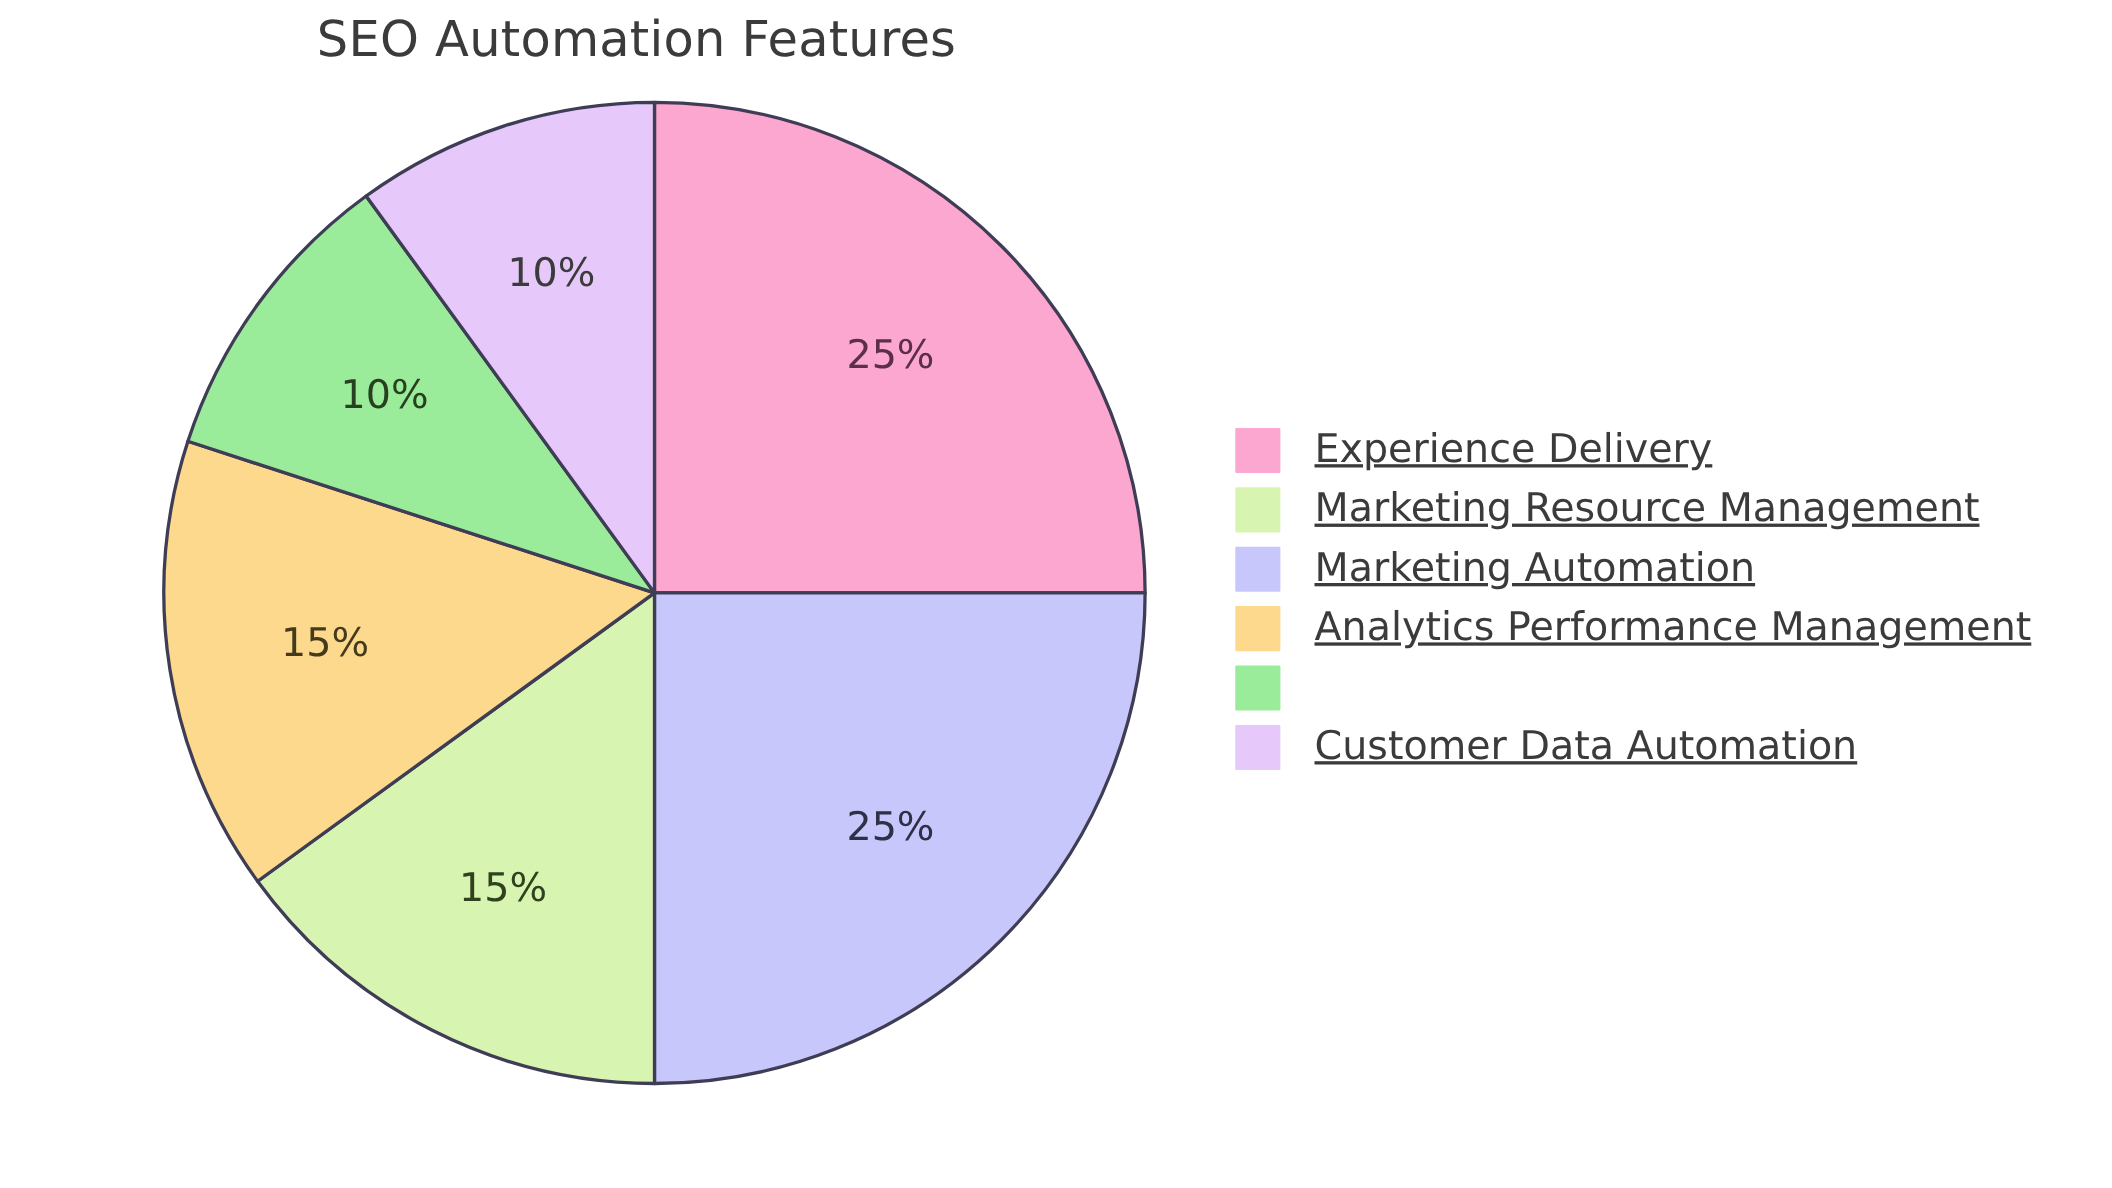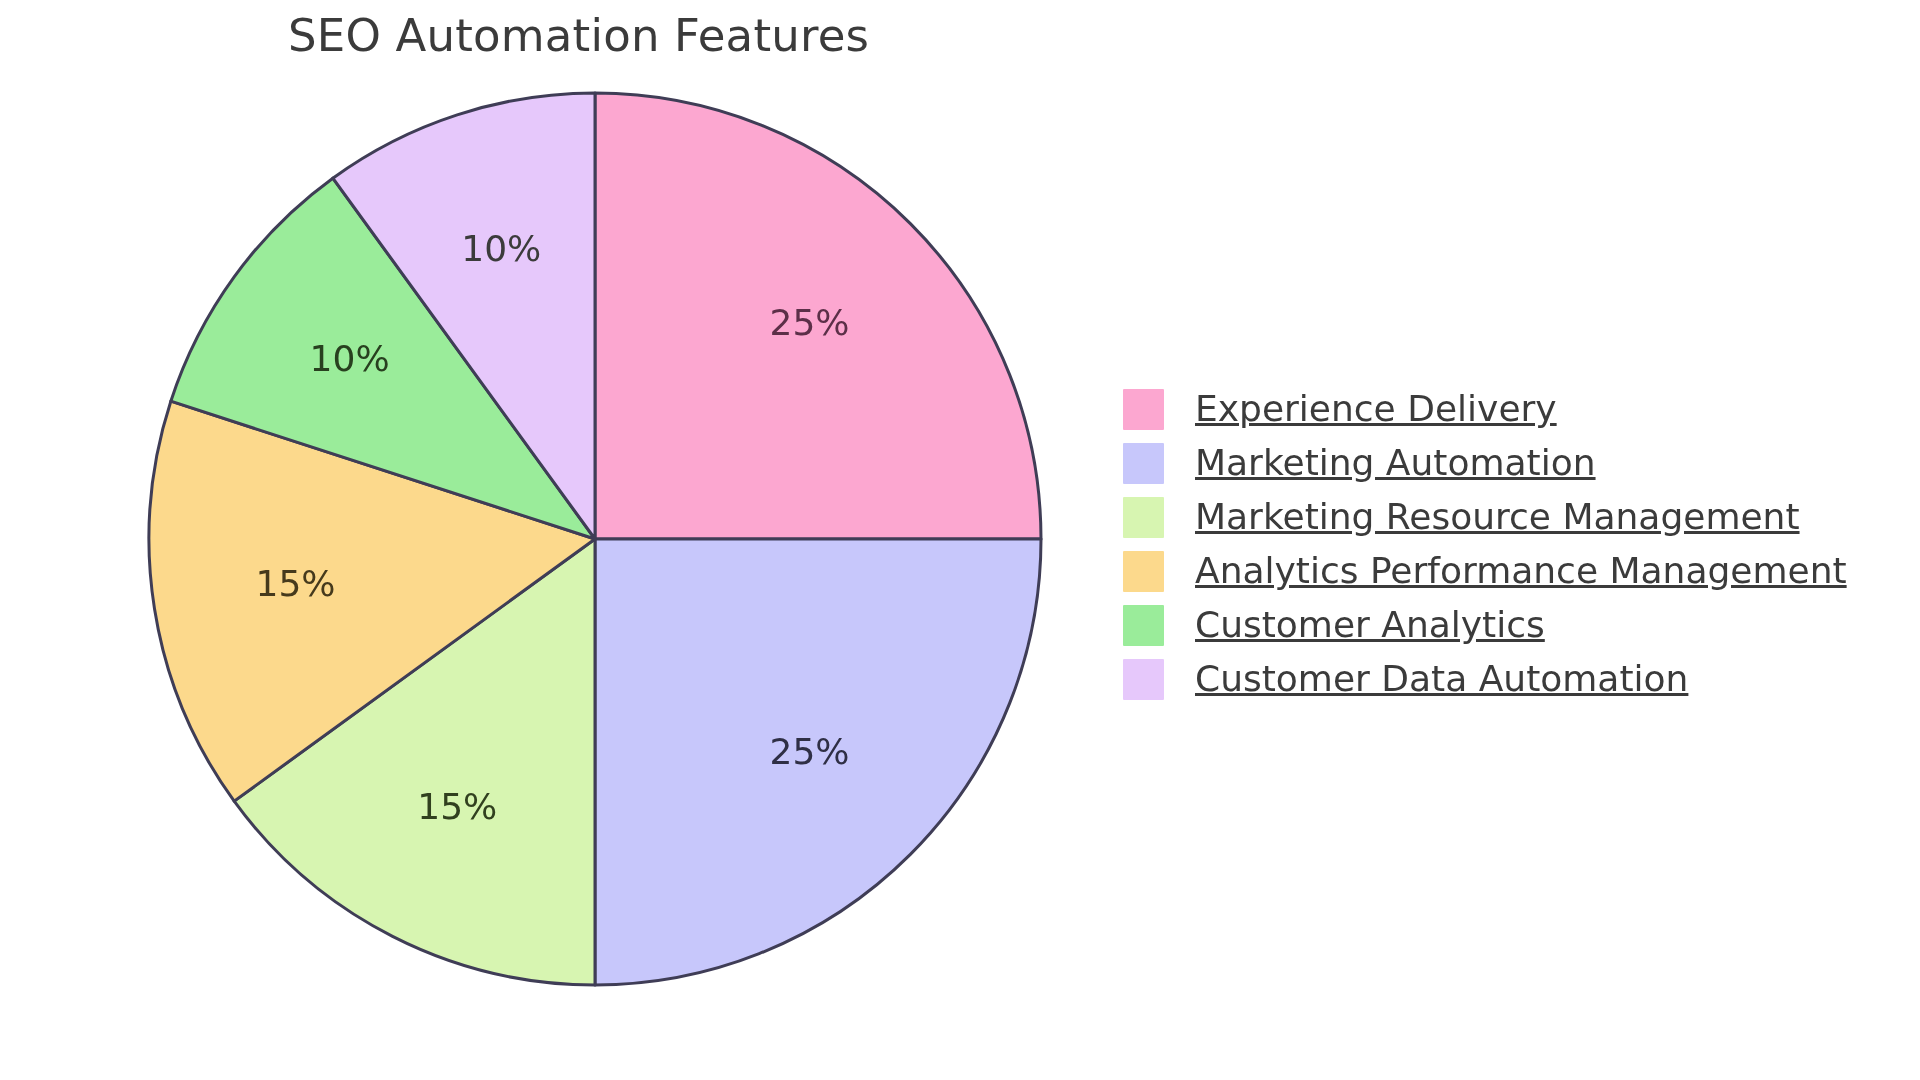--- a/index.html
+++ b/index.html
@@ -117,34 +117,33 @@
         </g>
     </svg>
   </div>
 
   <div id="legend">
       <div class="legend-item">
         <span class="legend-swatch" style="background: rgb(252, 167, 208);"></span>
         <span class="legend-label">Experience Delivery</span>
       </div>
       <div class="legend-item">
+        <span class="legend-swatch" style="background: rgb(215, 245, 177);"></span>
+        <span class="legend-label">Marketing Resource Management</span>
+      </div>
+      <div class="legend-item">
         <span class="legend-swatch" style="background: rgb(199, 199, 251);"></span>
         <span class="legend-label">Marketing Automation</span>
-      </div>
-      <div class="legend-item">
-        <span class="legend-swatch" style="background: rgb(215, 245, 177);"></span>
-        <span class="legend-label">Marketing Resource Management</span>
       </div>
       <div class="legend-item">
         <span class="legend-swatch" style="background: rgb(252, 217, 140);"></span>
         <span class="legend-label">Analytics Performance Management</span>
       </div>
       <div class="legend-item">
         <span class="legend-swatch" style="background: rgb(154, 236, 154);"></span>
-        <span class="legend-label">Customer Analytics</span>
       </div>
       <div class="legend-item">
         <span class="legend-swatch" style="background: rgb(230, 200, 251);"></span>
         <span class="legend-label">Customer Data Automation</span>
       </div>
     </div>
 
 </div>
 
 </body></html>

